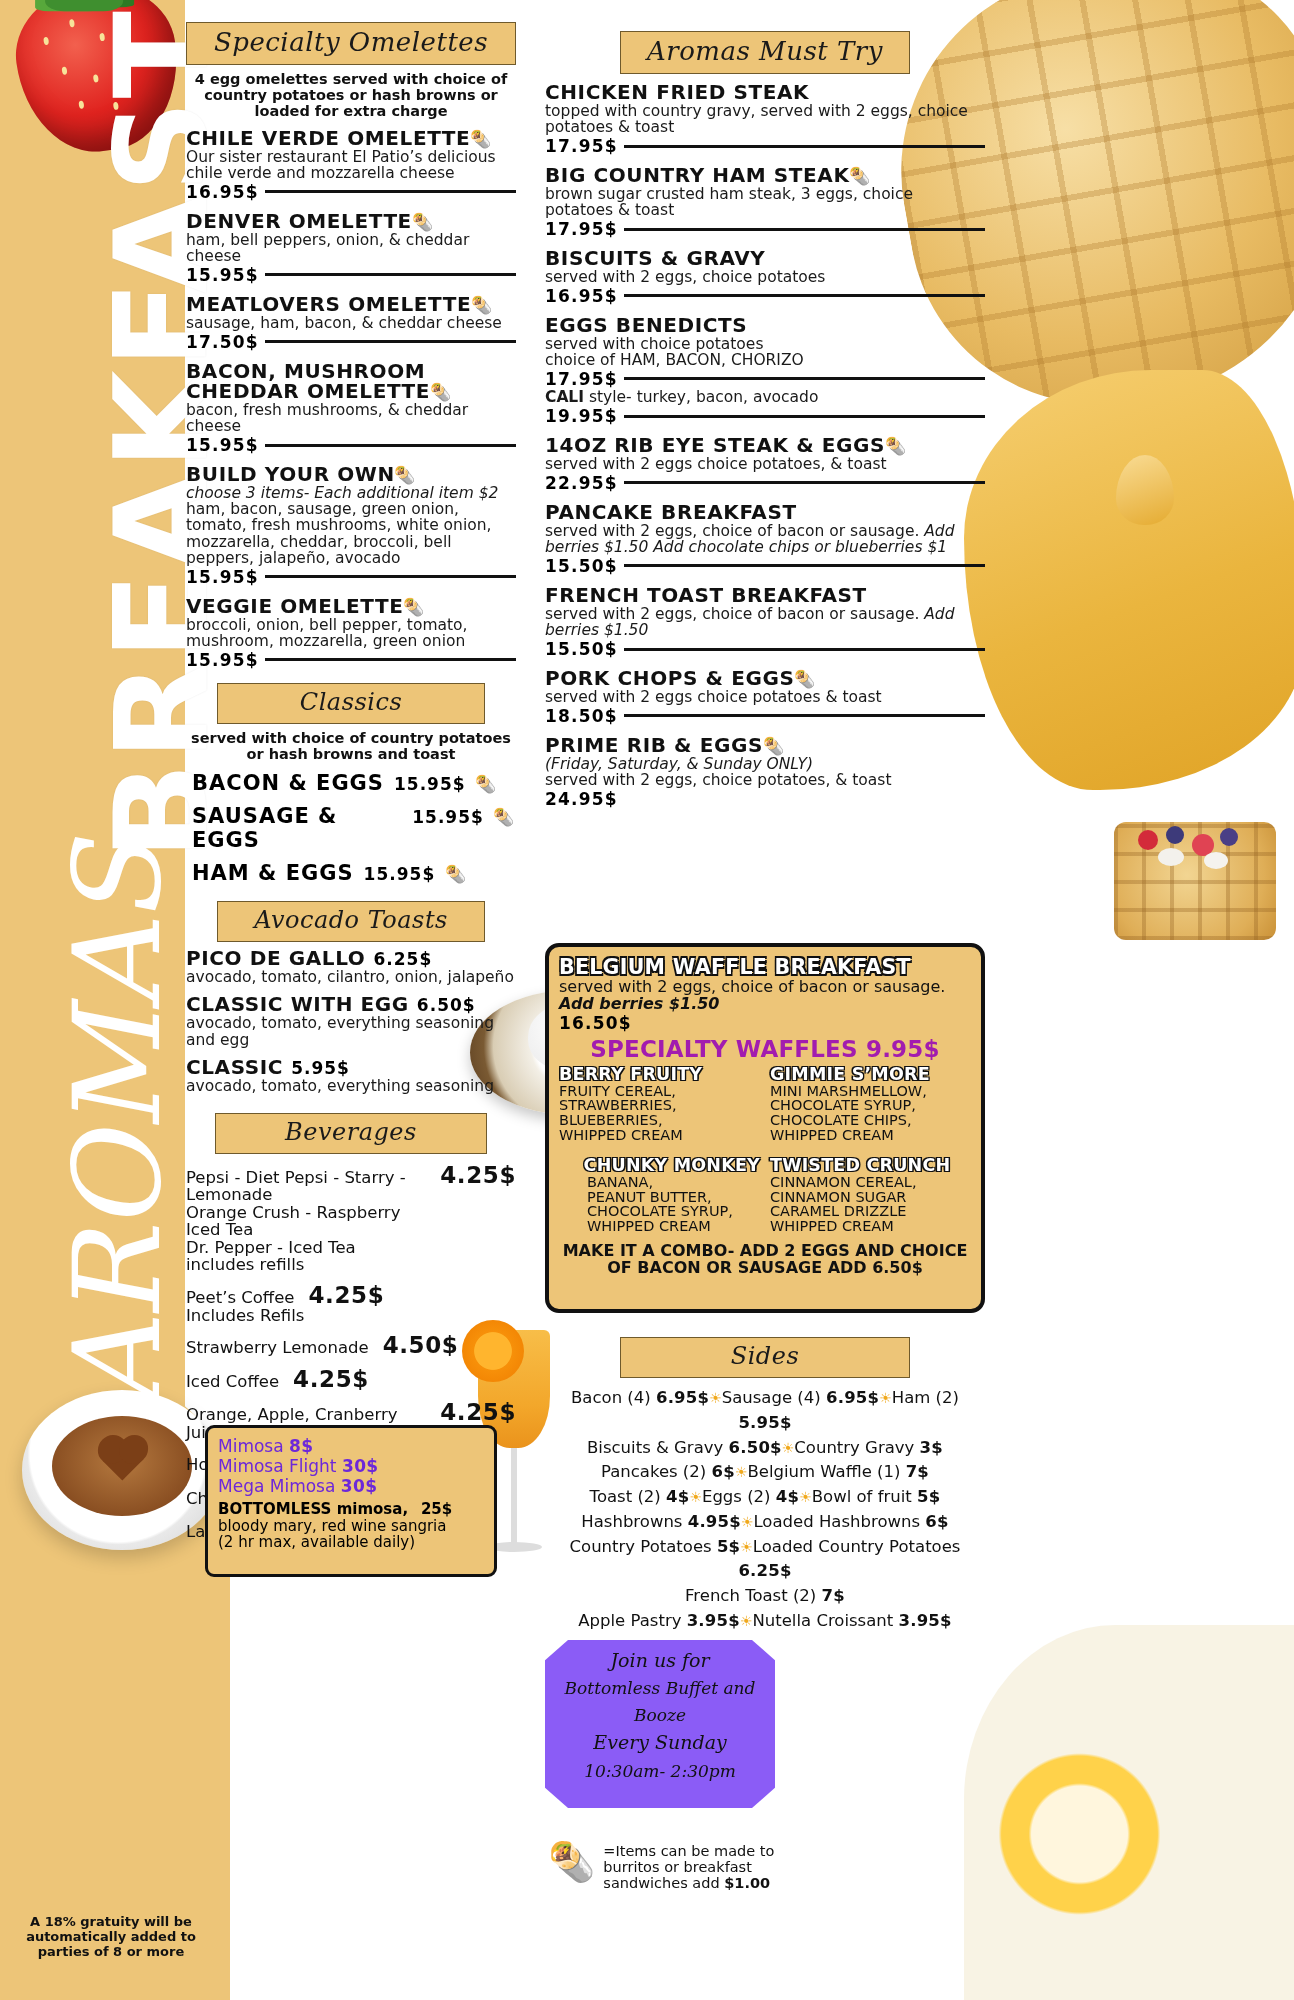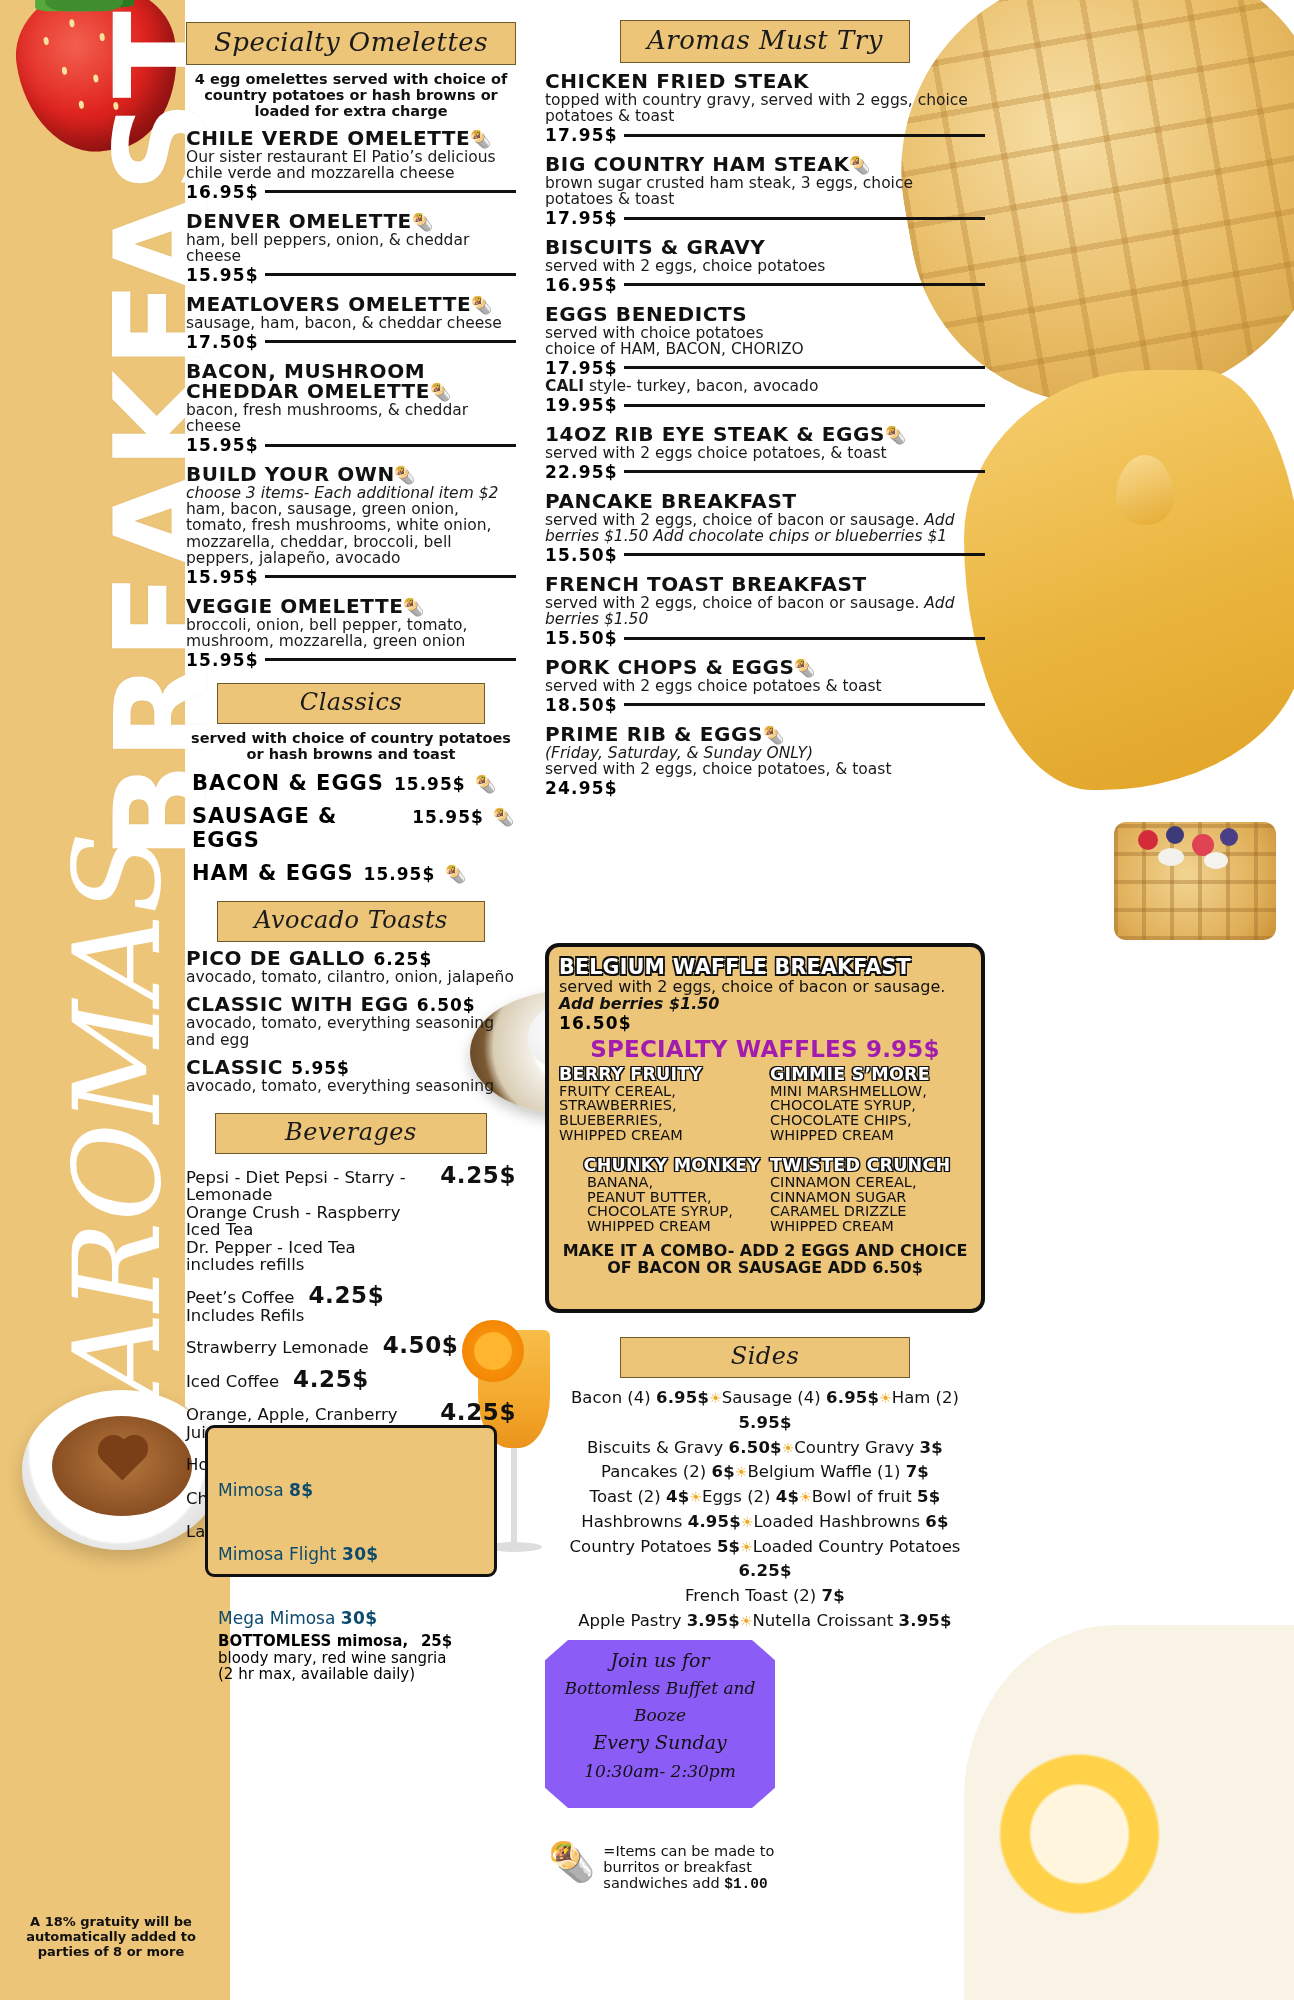--- a/index.html
+++ b/index.html
@@ -133,21 +133,21 @@
     box-shadow:0 6px 14px rgba(0,0,0,.22);
   }
   .banana-waffle-art:after{
     content:""; position:absolute; left:58px; top:14px; width:78px; height:66px;
     background:radial-gradient(circle at 45% 35%,#ffffff,#e9e9e9);
     border-radius:50% 50% 46% 46%;
   }
 
   
   .col-left{ position:absolute; left:186px; top:8px; width:330px; }
-  .col-right{ position:absolute; left:545px; top:0; width:440px; }
+  .col-right{ position:absolute; left:545px; top:11px; width:440px; }
 
   .ribbon{
     background:#edc578; border:1px solid #6f5a2c;
     text-align:center; padding:4px 0 7px;
     font-family:"DejaVu Serif", serif; font-style:italic;
     font-size:26px; color:#1a1a1a; letter-spacing:.5px;
   }
   .ribbon.small{ font-size:24px; }
 
   .sub-note{
@@ -179,21 +179,21 @@
   
   .bev{ font-size:16.5px; line-height:1.06; margin-top:9px; color:#111; }
   .bev b{ font-size:23px; letter-spacing:.6px; }
   .bev-flex{ display:flex; align-items:baseline; gap:14px; }
 
   .mimosa-box{
     position:absolute; left:205px; top:1425px; width:292px; height:152px;
     border:3px solid #111; border-radius:9px; background:#edc578;
     padding:8px 10px;
   }
-  .mimosa-line{ font-size:17px; line-height:1.18; color:#0c4a6e;margin-top:44px; }
+  .mimosa-line{ font-size:17px; line-height:1.18; color:#6d28d9; }
   .mimosa-line b{ letter-spacing:.4px; }
   .mimosa-small{ font-size:15px; line-height:1.1; margin-top:5px; }
 
   .gratuity{
     position:absolute; left:16px; top:1915px; width:190px;
     text-align:center; font-weight:bold; font-size:13px; line-height:1.15; color:#111;
   }
 
   
   .waffle-panel{
@@ -229,21 +229,21 @@
     clip-path:polygon(10% 0,90% 0,100% 12%,100% 88%,90% 100%,10% 100%,0 88%,0 12%);
   }
   .banner div{ font-family:"DejaVu Serif", serif; font-style:italic; font-size:19px; line-height:1.55; color:#111; }
 
   .burrito-note{
     position:absolute; left:548px; top:1843px; width:260px;
     display:flex; gap:8px; align-items:flex-start;
   }
   .burrito-note .big{ font-size:38px; line-height:1; }
   .burrito-note .txt{ font-size:14.5px; line-height:1.12; color:#111; }
-  .burrito-note .txt b{ font-weight:bold;font-family:Liberation Mono, monospace; }
+  .burrito-note .txt b{ font-weight:bold; }
 </style>
 </head>
 <body>
 
 <div class="page">
 
   <div class="left-band"></div>
   <div class="left-band-bottom"></div>
   <div class="waffle-art"></div>
   <div class="syrup-art"></div>

